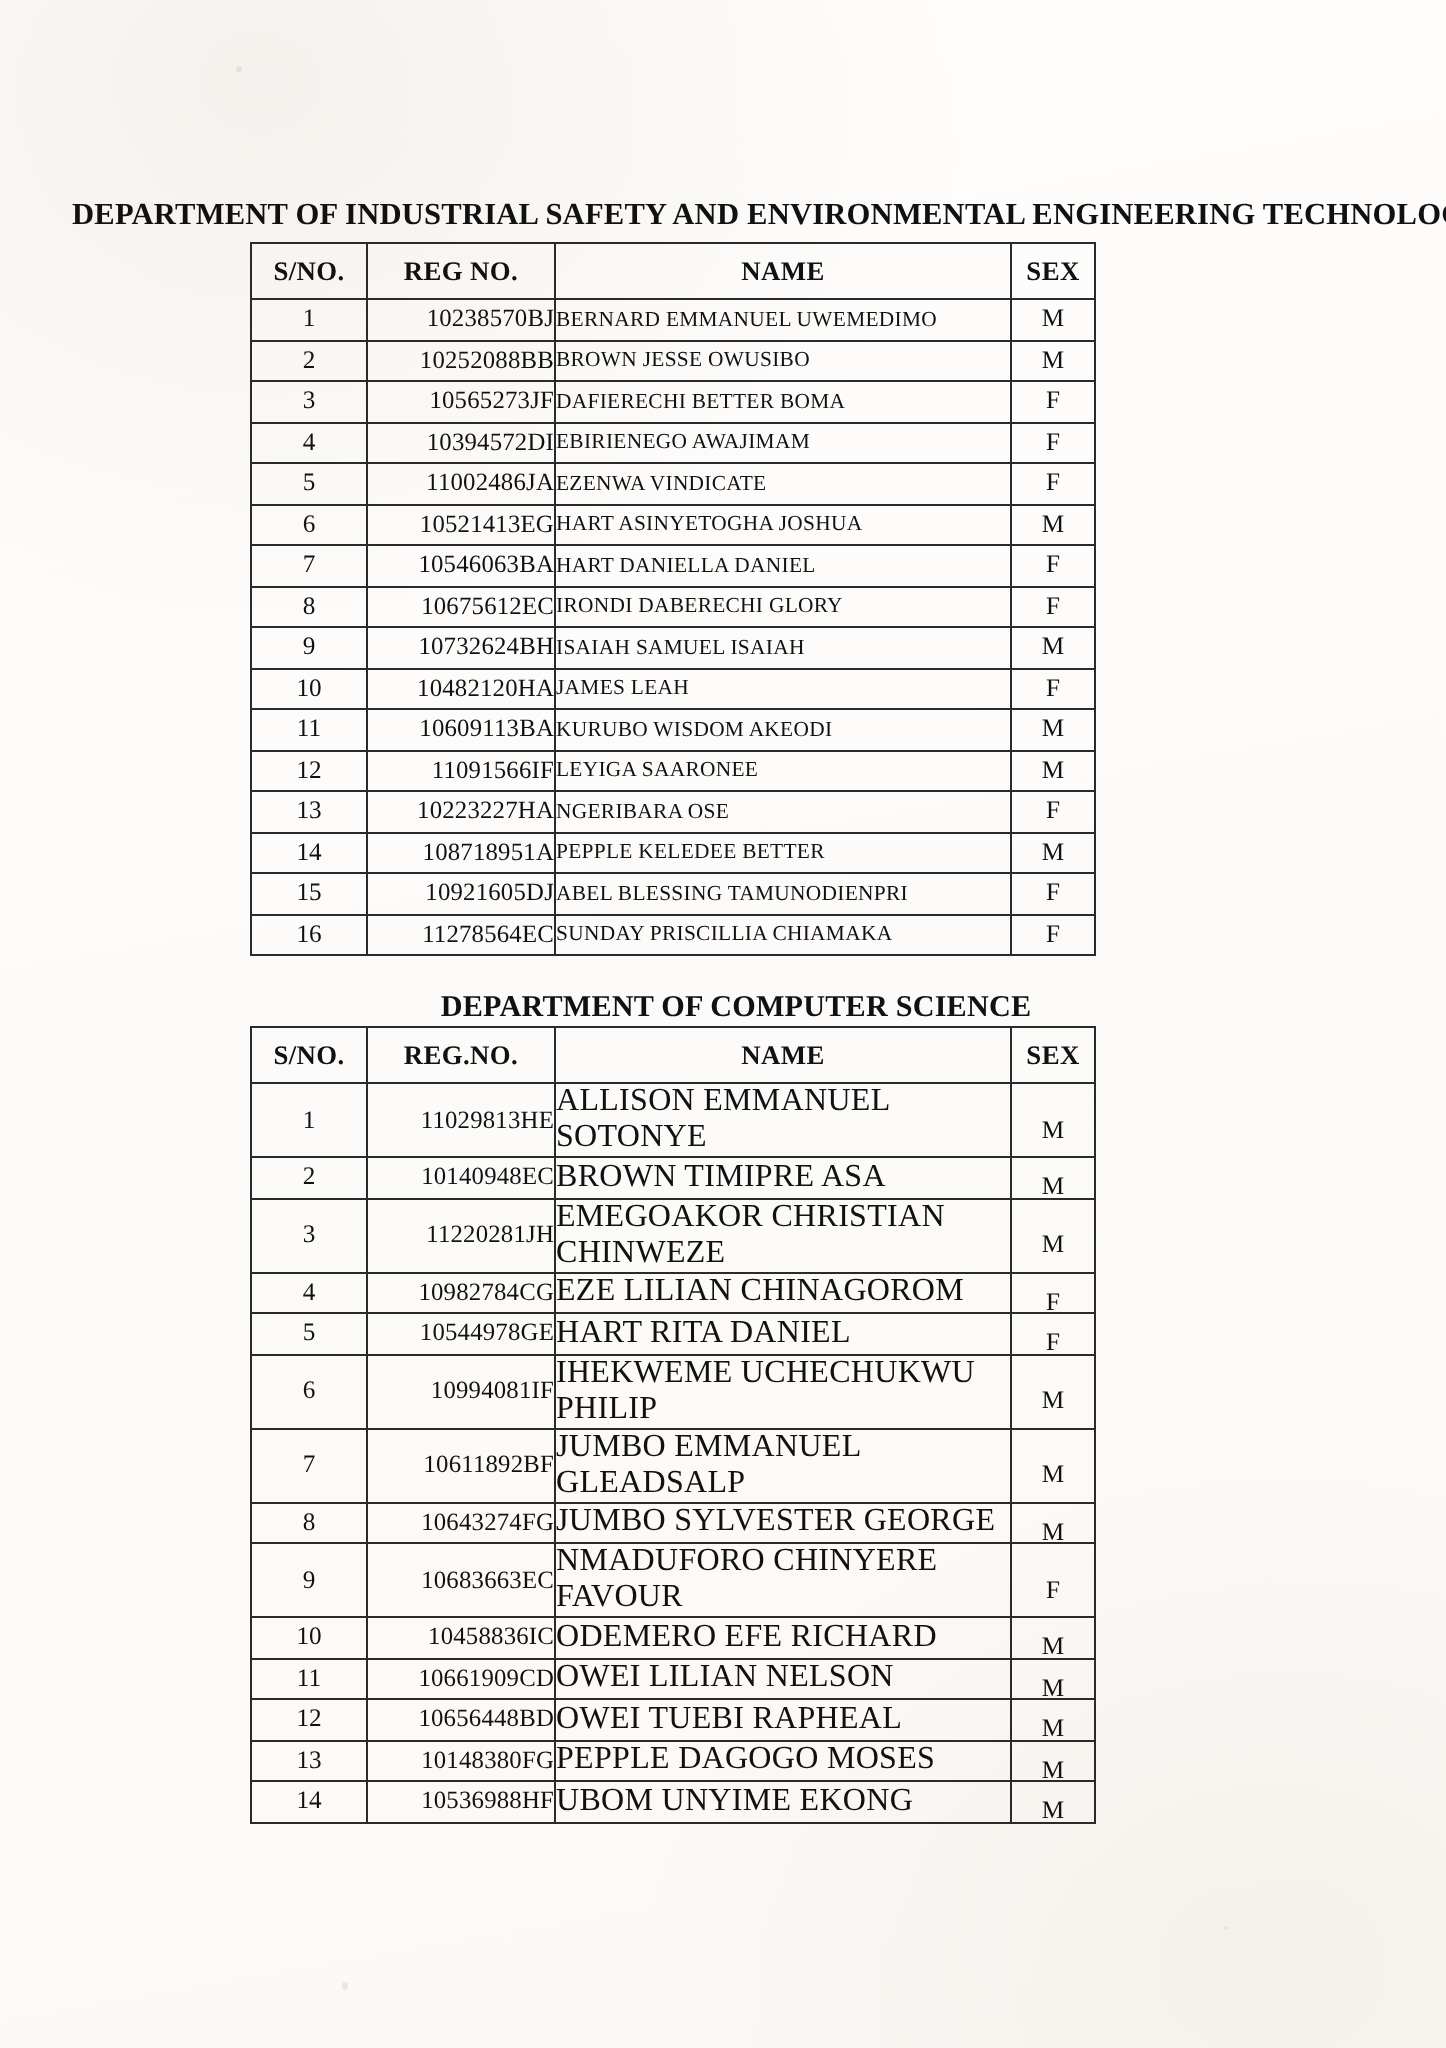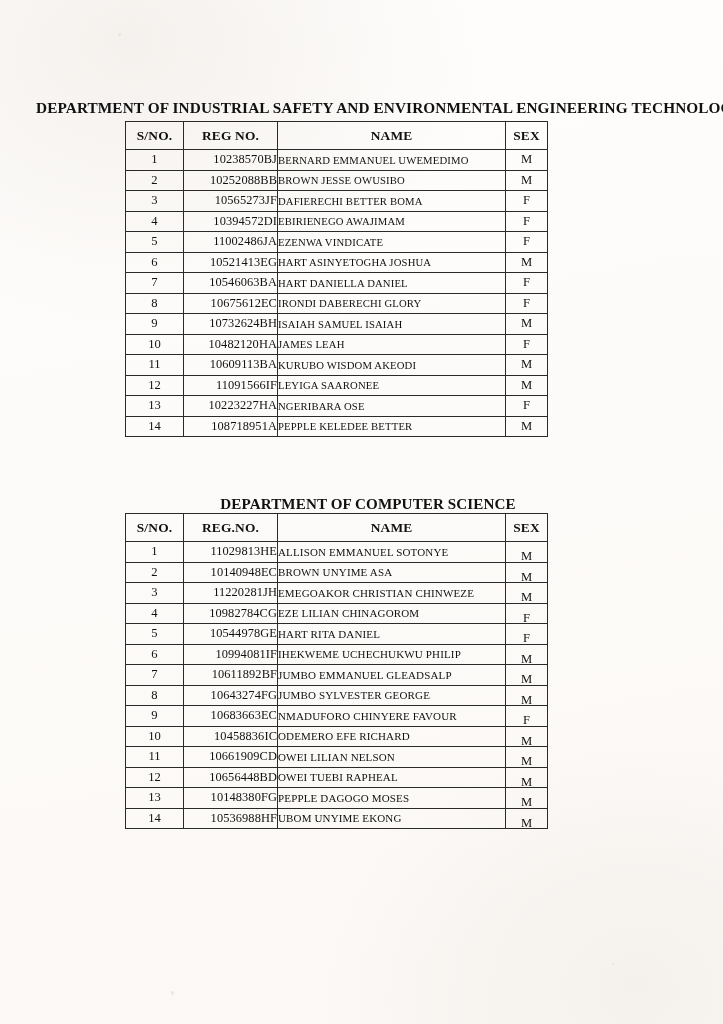--- a/index.html
+++ b/index.html
@@ -90,21 +90,21 @@
     font-size: 10.7px;
     letter-spacing: .15px;
   }
   .cell-sex {
     text-align: center;
     font-size: 12.6px;
   }
 
   
   #table-cs .cell-sex { transform: translateY(5px); }
-  #table-cs .cell-name { font-size: 11px; }
+  #table-cs .cell-name { font-size: 16px; }
 </style>
 </head>
 <body>
 
 <div class="page">
 
   <div class="speck" style="left:118px; top:33px; width:3px; height:3px;"></div>
   <div class="speck" style="left:171px; top:991px; width:3px; height:4px;"></div>
   <div class="speck" style="left:612px; top:963px; width:2px; height:2px;"></div>
 
@@ -203,20 +203,32 @@
           <td class="cell-reg">10223227HA</td>
           <td class="cell-name">NGERIBARA OSE</td>
           <td class="cell-sex">F</td>
         </tr>
         <tr>
           <td class="cell-sno">14</td>
           <td class="cell-reg">108718951A</td>
           <td class="cell-name">PEPPLE KELEDEE BETTER</td>
           <td class="cell-sex">M</td>
         </tr>
+        <tr>
+          <td class="cell-sno">15</td>
+          <td class="cell-reg">10921605DJ</td>
+          <td class="cell-name">ABEL BLESSING TAMUNODIENPRI</td>
+          <td class="cell-sex">F</td>
+        </tr>
+        <tr>
+          <td class="cell-sno">16</td>
+          <td class="cell-reg">11278564EC</td>
+          <td class="cell-name">SUNDAY PRISCILLIA CHIAMAKA</td>
+          <td class="cell-sex">F</td>
+        </tr>
       </tbody>
   </table>
 
   <h1 class="section-heading" id="heading-cs">DEPARTMENT OF COMPUTER SCIENCE</h1>
 
   <table class="reg-table" id="table-cs">
     <colgroup>
       <col class="col-sno">
         <col class="col-reg">
         <col class="col-name">
@@ -233,21 +245,21 @@
     <tbody id="tbody-cs">
         <tr>
           <td class="cell-sno">1</td>
           <td class="cell-reg">11029813HE</td>
           <td class="cell-name">ALLISON EMMANUEL SOTONYE</td>
           <td class="cell-sex">M</td>
         </tr>
         <tr>
           <td class="cell-sno">2</td>
           <td class="cell-reg">10140948EC</td>
-          <td class="cell-name">BROWN UNYIME ASA</td>
+          <td class="cell-name">BROWN TIMIPRE ASA</td>
           <td class="cell-sex">M</td>
         </tr>
         <tr>
           <td class="cell-sno">3</td>
           <td class="cell-reg">11220281JH</td>
           <td class="cell-name">EMEGOAKOR CHRISTIAN CHINWEZE</td>
           <td class="cell-sex">M</td>
         </tr>
         <tr>
           <td class="cell-sno">4</td>

